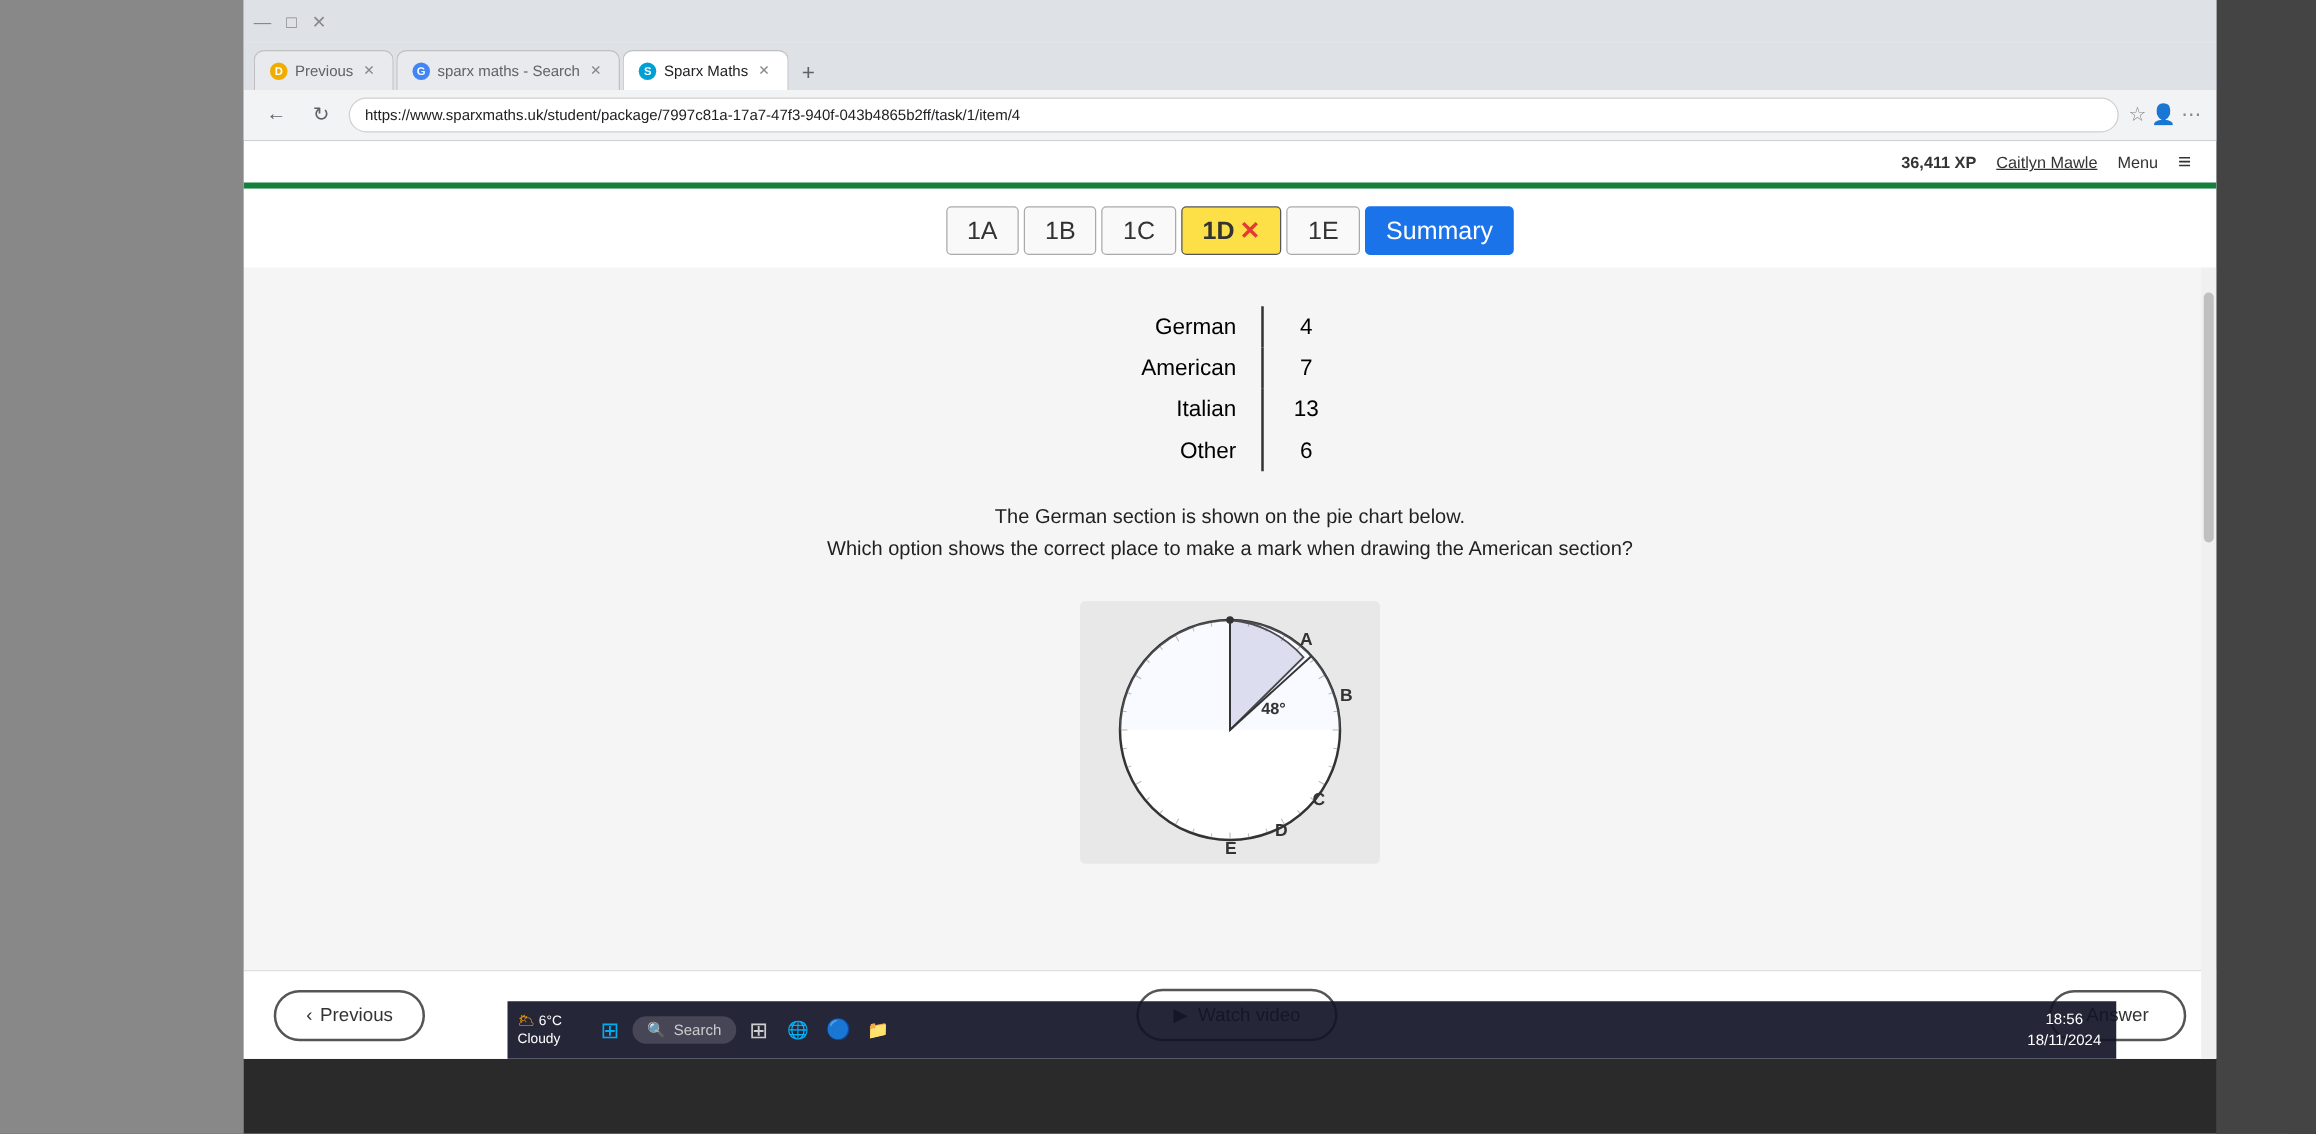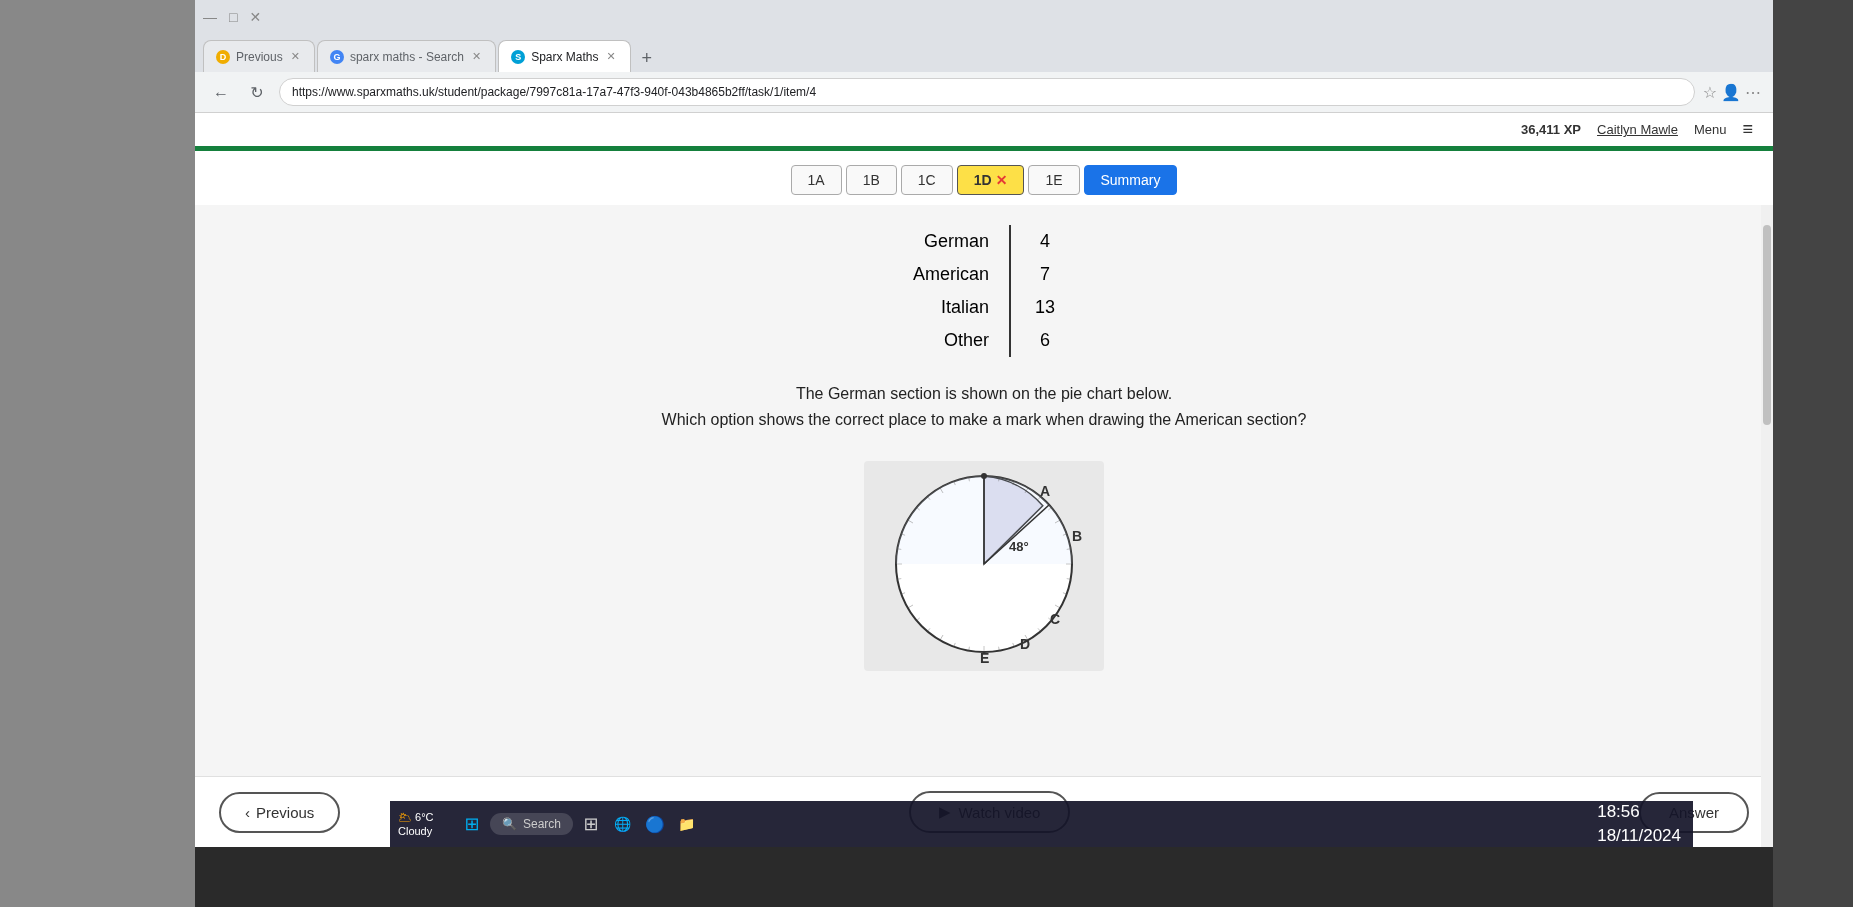--- a/index.html
+++ b/index.html
@@ -180,26 +180,26 @@
       justify-content: center;
       gap: 4px;
       padding: 14px 0 10px;
       background: #fff;
     }
 
     .task-tab {
       padding: 6px 16px;
       border: 1px solid #aaa;
       border-radius: 4px;
-      font-size: 14px;
+      font-size: 20px;
       color: #333;
       cursor: pointer;
       background: #f9f9f9;
       display: flex;
-      align-items: flex-start;
+      align-items: flex-end;
       gap: 4px;
     }
 
     .task-tab.active {
       background: #fde047;
       border-color: #555;
       font-weight: bold;
     }
 
     .task-tab.summary {
@@ -225,20 +225,21 @@
       align-items: center;
       padding: 20px;
       overflow-y: auto;
     }
 
     
     .data-table {
       border-collapse: collapse;
       margin-bottom: 24px;
       font-size: 18px;
+      margin-top: 11px;
     }
 
     .data-table td {
       padding: 6px 24px;
       text-align: right;
     }
 
     .data-table td:first-child {
       text-align: right;
       border-right: 2px solid #333;
@@ -315,36 +316,36 @@
       font-size: 15px;
       background: #fff;
       cursor: pointer;
       color: #333;
     }
 
     
     .taskbar {
       position: absolute;
       bottom: 0;
-      left: 195px;
+      left: 211px;
       right: 80px;
       height: 46px;
       background: rgba(20,20,40,0.92);
       display: flex;
       align-items: center;
       padding: 6px 8px;
       gap: 4px;
     }
 
     .taskbar-time {
       position: absolute;
       right: 12px;
-      font-size: 17px;
+      font-size: 12px;
       color: #fff;
-      text-align: left;
+      text-align: center;
       line-height: 1.4;
       margin-left: 20px;
     }
 
     .taskbar-search {
       display: flex;
       align-items: center;
       background: rgba(255,255,255,0.15);
       border-radius: 16px;
       padding: 4px 12px;

